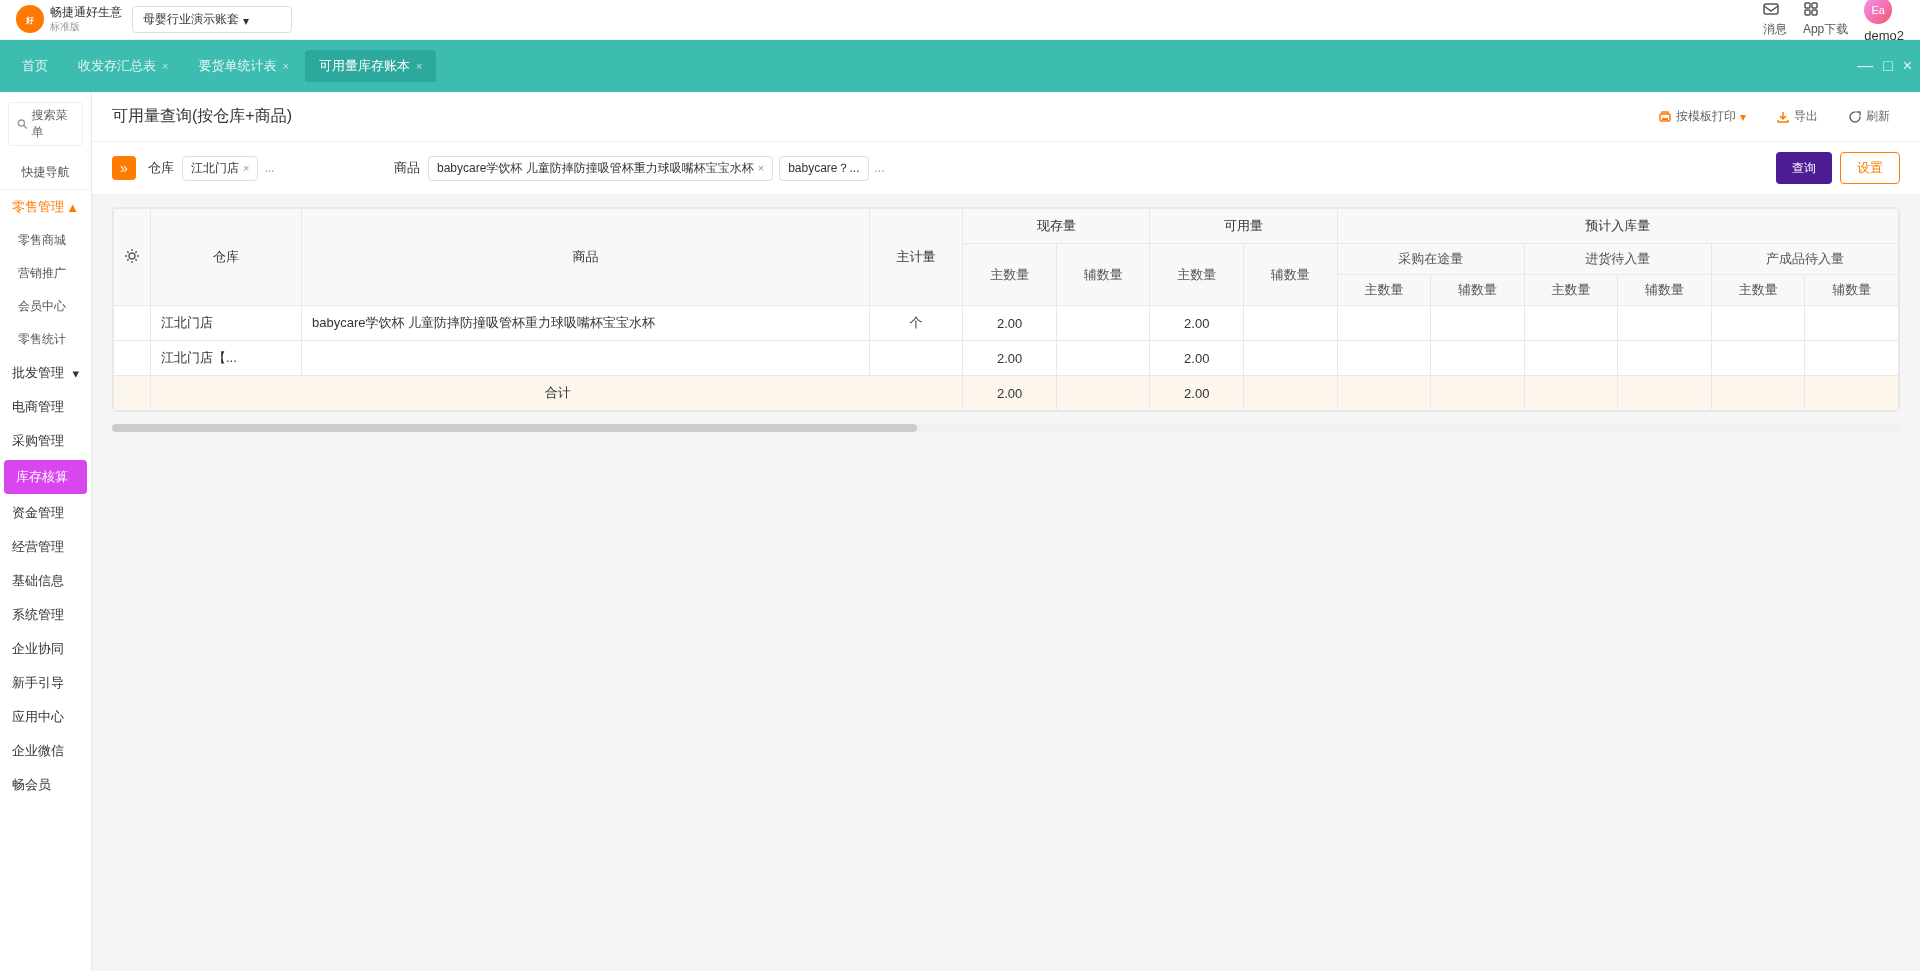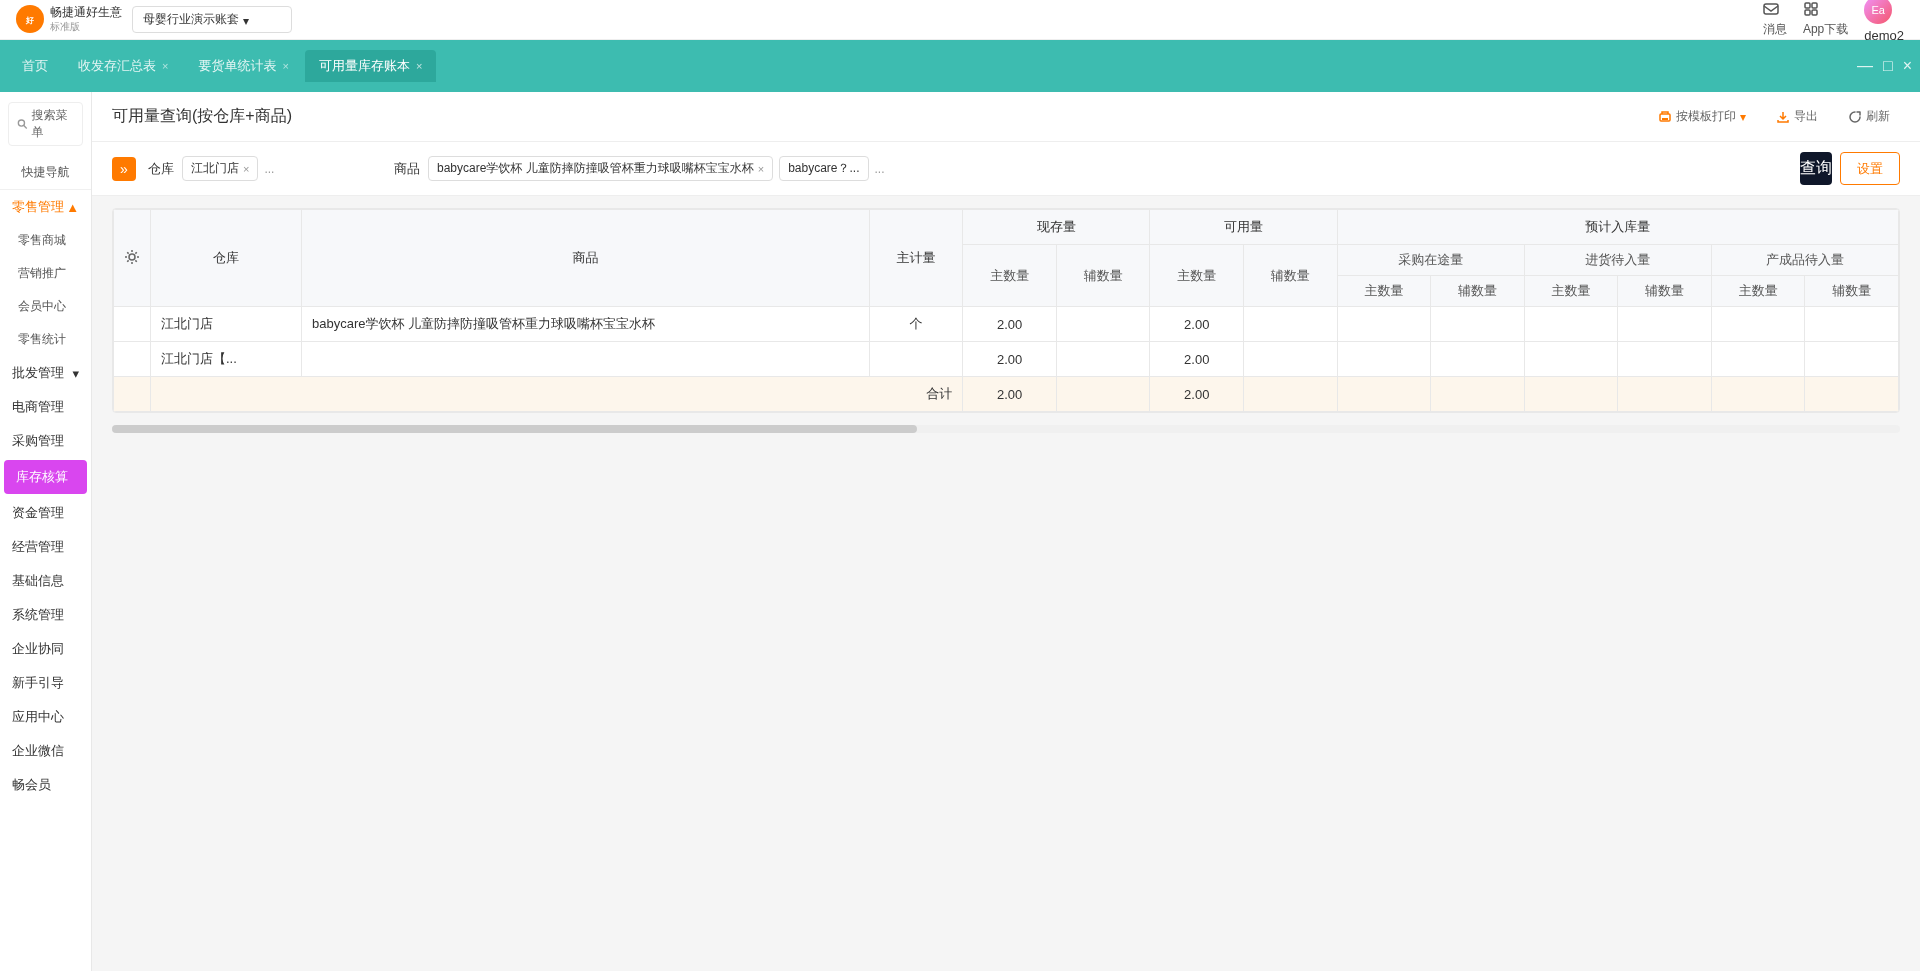--- a/index.html
+++ b/index.html
@@ -259,27 +259,27 @@
       color: #333;
     }
     .filter-tag .remove { color: #999; cursor: pointer; font-size: 11px; }
     .filter-ellipsis { color: #999; font-size: 12px; cursor: pointer; }
     .filter-actions {
       margin-left: auto;
       display: flex;
       gap: 8px;
     }
     .btn-query {
-      background: #0f172a;
+      background: #4c1d95;
       color: white;
       border: none;
-      padding: 6px 0;
-      border-radius: 4px;
-      cursor: pointer;
-      font-size: 16px;
+      padding: 6px 16px;
+      border-radius: 4px;
+      cursor: pointer;
+      font-size: 12px;
     }
     .btn-settings {
       background: #fff;
       color: #ff7a00;
       border: 1px solid #ff7a00;
       padding: 6px 16px;
       border-radius: 4px;
       cursor: pointer;
       font-size: 13px;
     }
@@ -607,21 +607,21 @@
             <td></td>
             <td></td>
             <td></td>
             <td></td>
             <td></td>
           </tr>
         </tbody>
         <tfoot>
           <tr class="total-row">
             <td></td>
-            <td colspan="3" style="text-align:right; padding-left:12px;">合计</td>
+            <td colspan="3" style="text-align:center; padding-left:12px;">合计</td>
             <td>2.00</td>
             <td></td>
             <td>2.00</td>
             <td></td>
             <td></td>
             <td></td>
             <td></td>
             <td></td>
             <td></td>
             <td></td>

